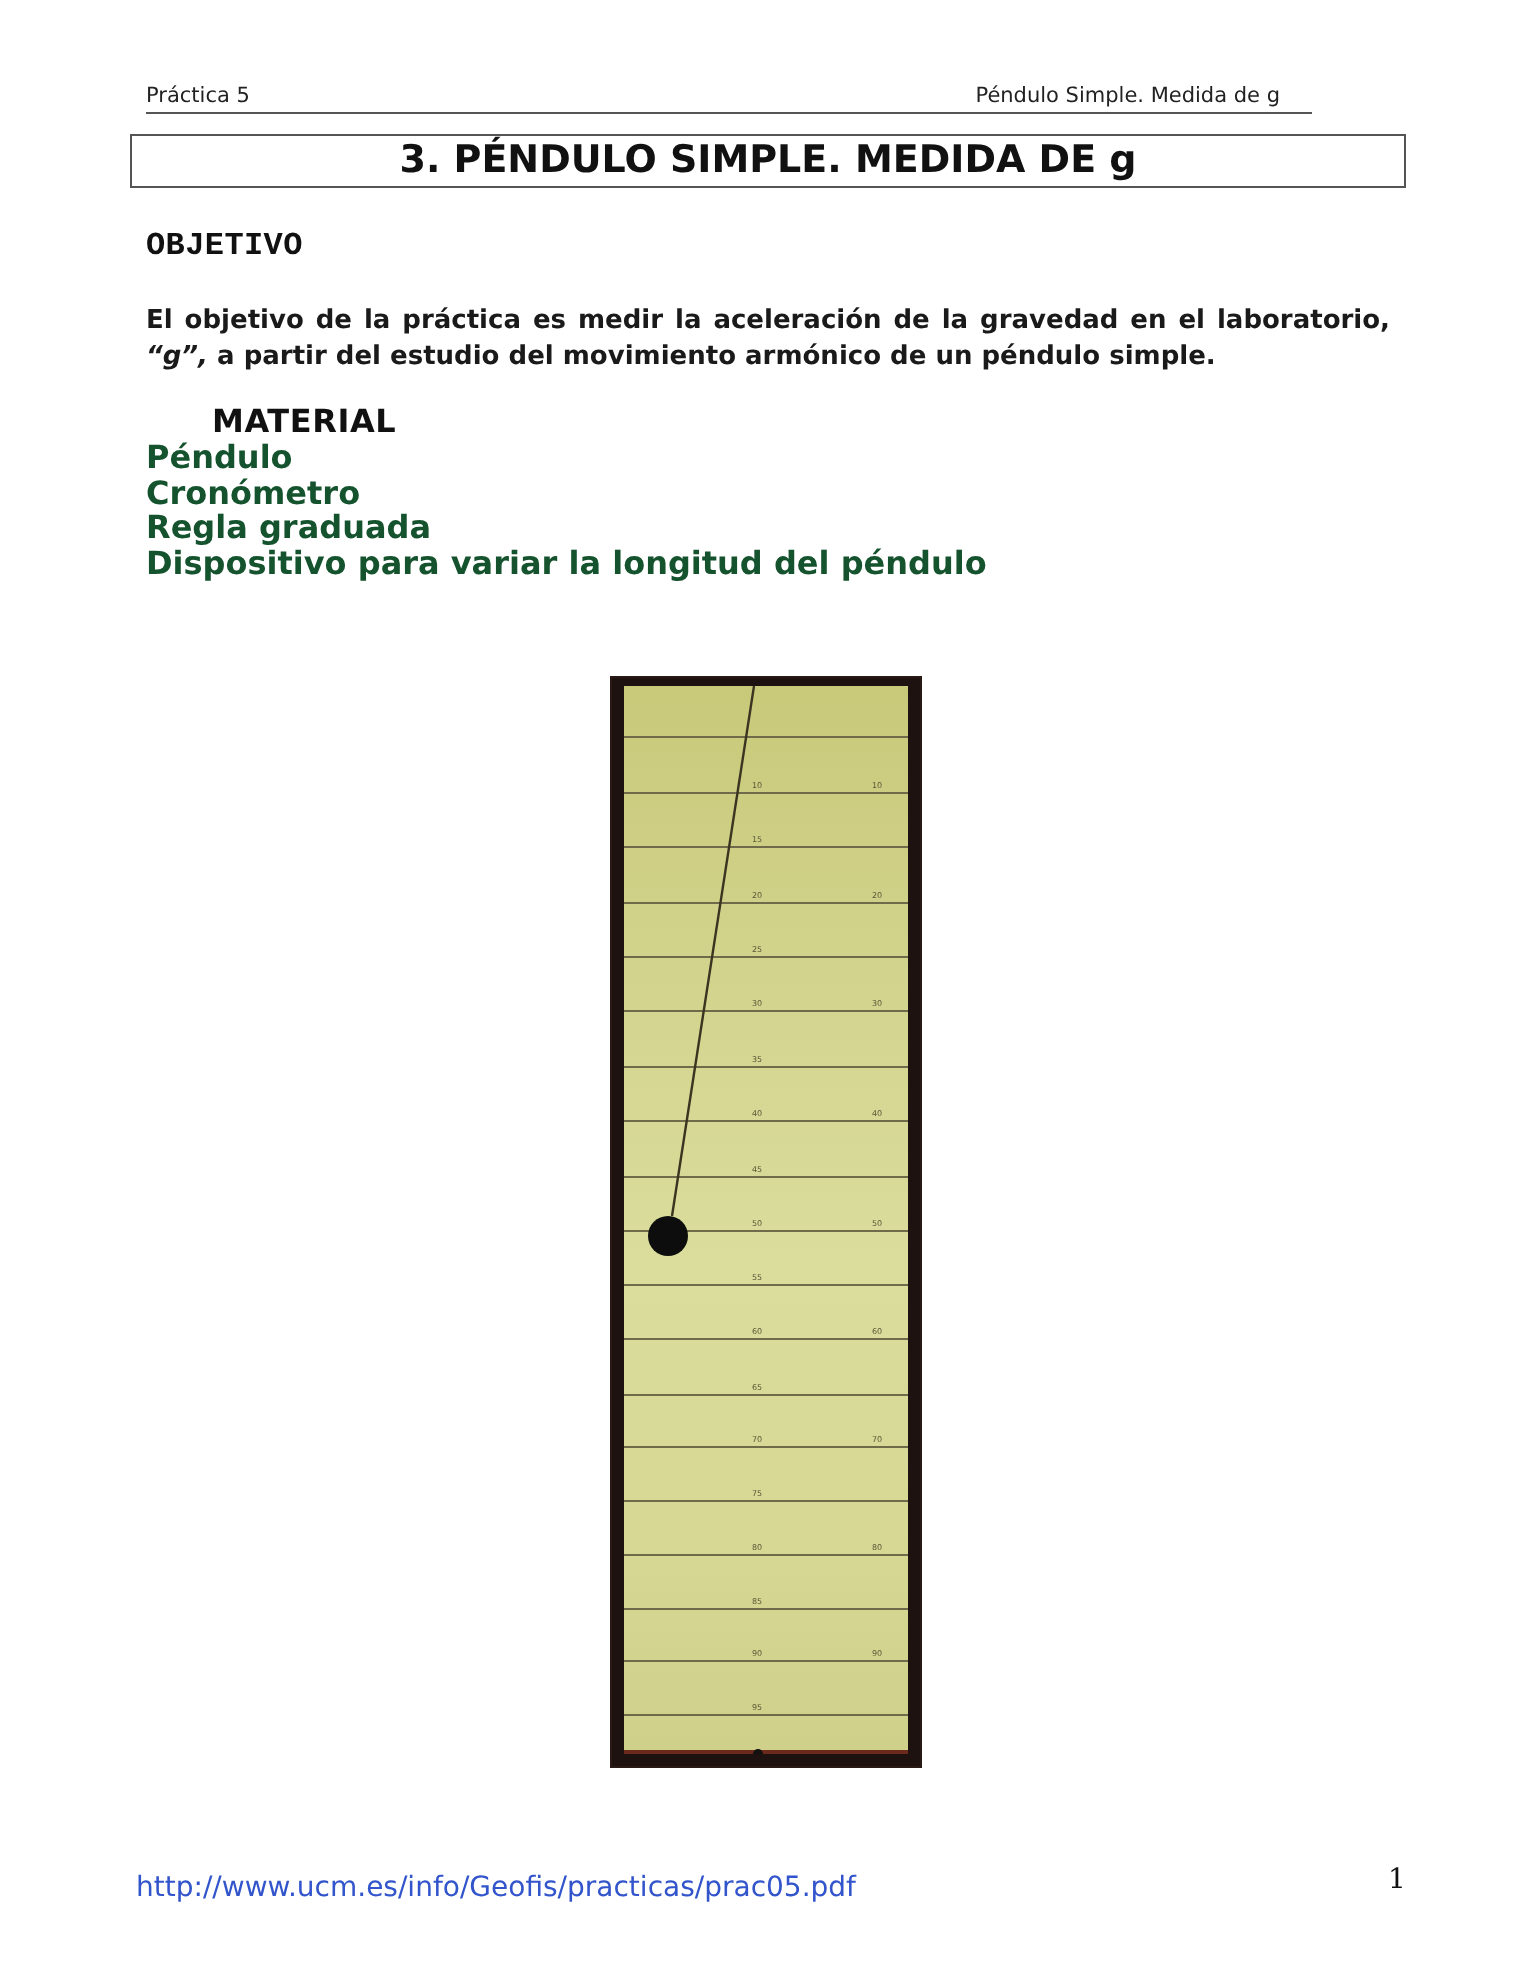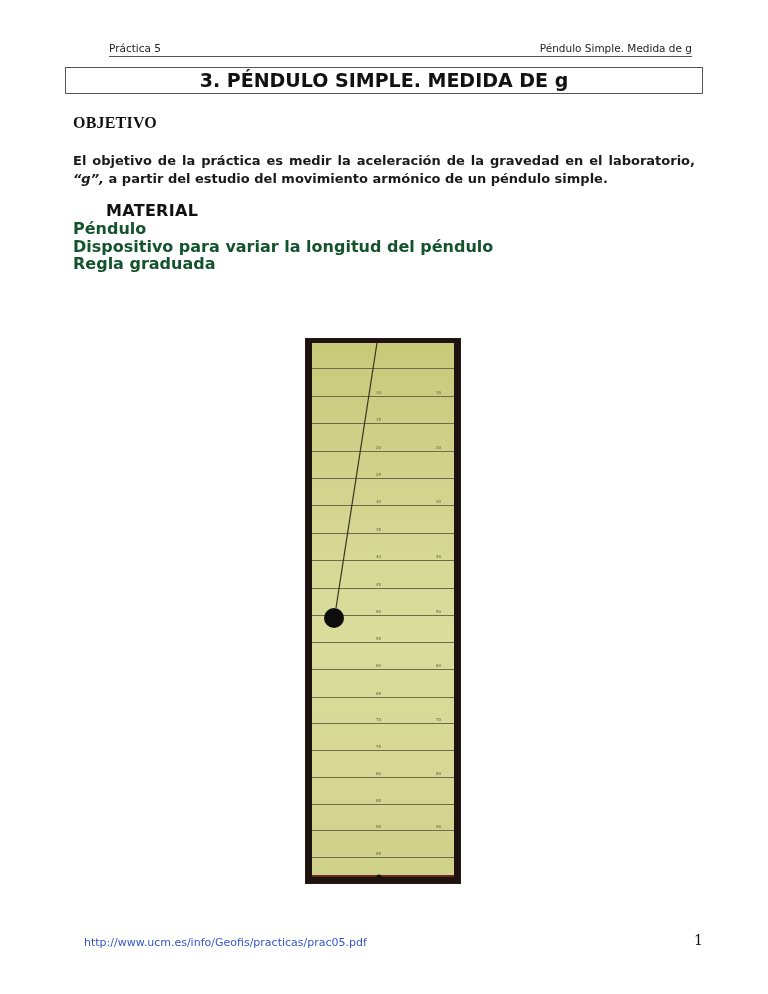--- a/index.html
+++ b/index.html
@@ -18,44 +18,43 @@
     .running-header {
       position: absolute;
       left: 73px;
       top: 42px;
       width: 583px;
       height: 14px;
       border-bottom: 1px solid #555555;
       font-size: 10.5px;
       line-height: 12px;
       color: #222222;
-      margin-left: 36px;
     }
     .running-header .left { position: absolute; left: 0; top: 0; }
-    .running-header .right { position: absolute; right: 0; top: 0; }
+    .running-header .right { position: absolute; right: 16px; top: 0; }
 
     .title-box {
       position: absolute;
       left: 65px;
       top: 67px;
       width: 636px;
       height: 25px;
       border: 1px solid #555555;
       text-align: center;
       font-weight: bold;
       font-size: 19px;
       line-height: 25px;
       color: #111111;
     }
 
     .h-objetivo {
       position: absolute;
       left: 73px;
       top: 113px;
-      font-family: Liberation Serif, serif;
+      font-family: Liberation Mono, monospace;
       font-weight: bold;
       font-size: 16px;
       letter-spacing: 0.2px;
       line-height: 20px;
     }
     .p-objetivo {
       position: absolute;
       left: 73px;
       top: 152px;
       width: 622px;
@@ -122,23 +121,23 @@
       color: #5a5838;
     }
     .photo svg {
       position: absolute;
       left: 0;
       top: 0;
     }
 
     .footer-url {
       position: absolute;
-      left: 84px;
+      left: 68px;
       top: 936px;
-      font-size: 11px;
+      font-size: 14px;
       color: #3355cc;
       text-decoration: none;
     }
     .page-num {
       position: absolute;
       left: 694px;
       top: 932px;
       font-family: "DejaVu Serif", serif;
       font-size: 14px;
       color: #111111;
@@ -153,22 +152,23 @@
 </div>
 
 <div class="title-box">3. PÉNDULO SIMPLE. MEDIDA DE g</div>
 
 <div class="h-objetivo">OBJETIVO</div>
 <p class="p-objetivo" style="margin:0;font-weight:bold;"><span>El objetivo de la práctica es medir la aceleración de la gravedad en el laboratorio, </span><span class="g">“g”,</span><span> a partir del estudio del movimiento armónico de un péndulo simple.</span></p>
 
 <div class="h-material">MATERIAL</div>
 <ul class="material-list">
   <li>Péndulo</li>
+  <li>Cronómetro</li>
+  <li>Regla graduada</li>
   <li>Dispositivo para variar la longitud del péndulo</li>
-  <li>Regla graduada</li>
 </ul>
 
 <div class="photo">
   <div class="board">
 
     <div class="line" style="top:25px"></div>
     <div class="line" style="top:53px"></div>
     <div class="line" style="top:80px"></div>
     <div class="line" style="top:108px"></div>
     <div class="line" style="top:135px"></div>

